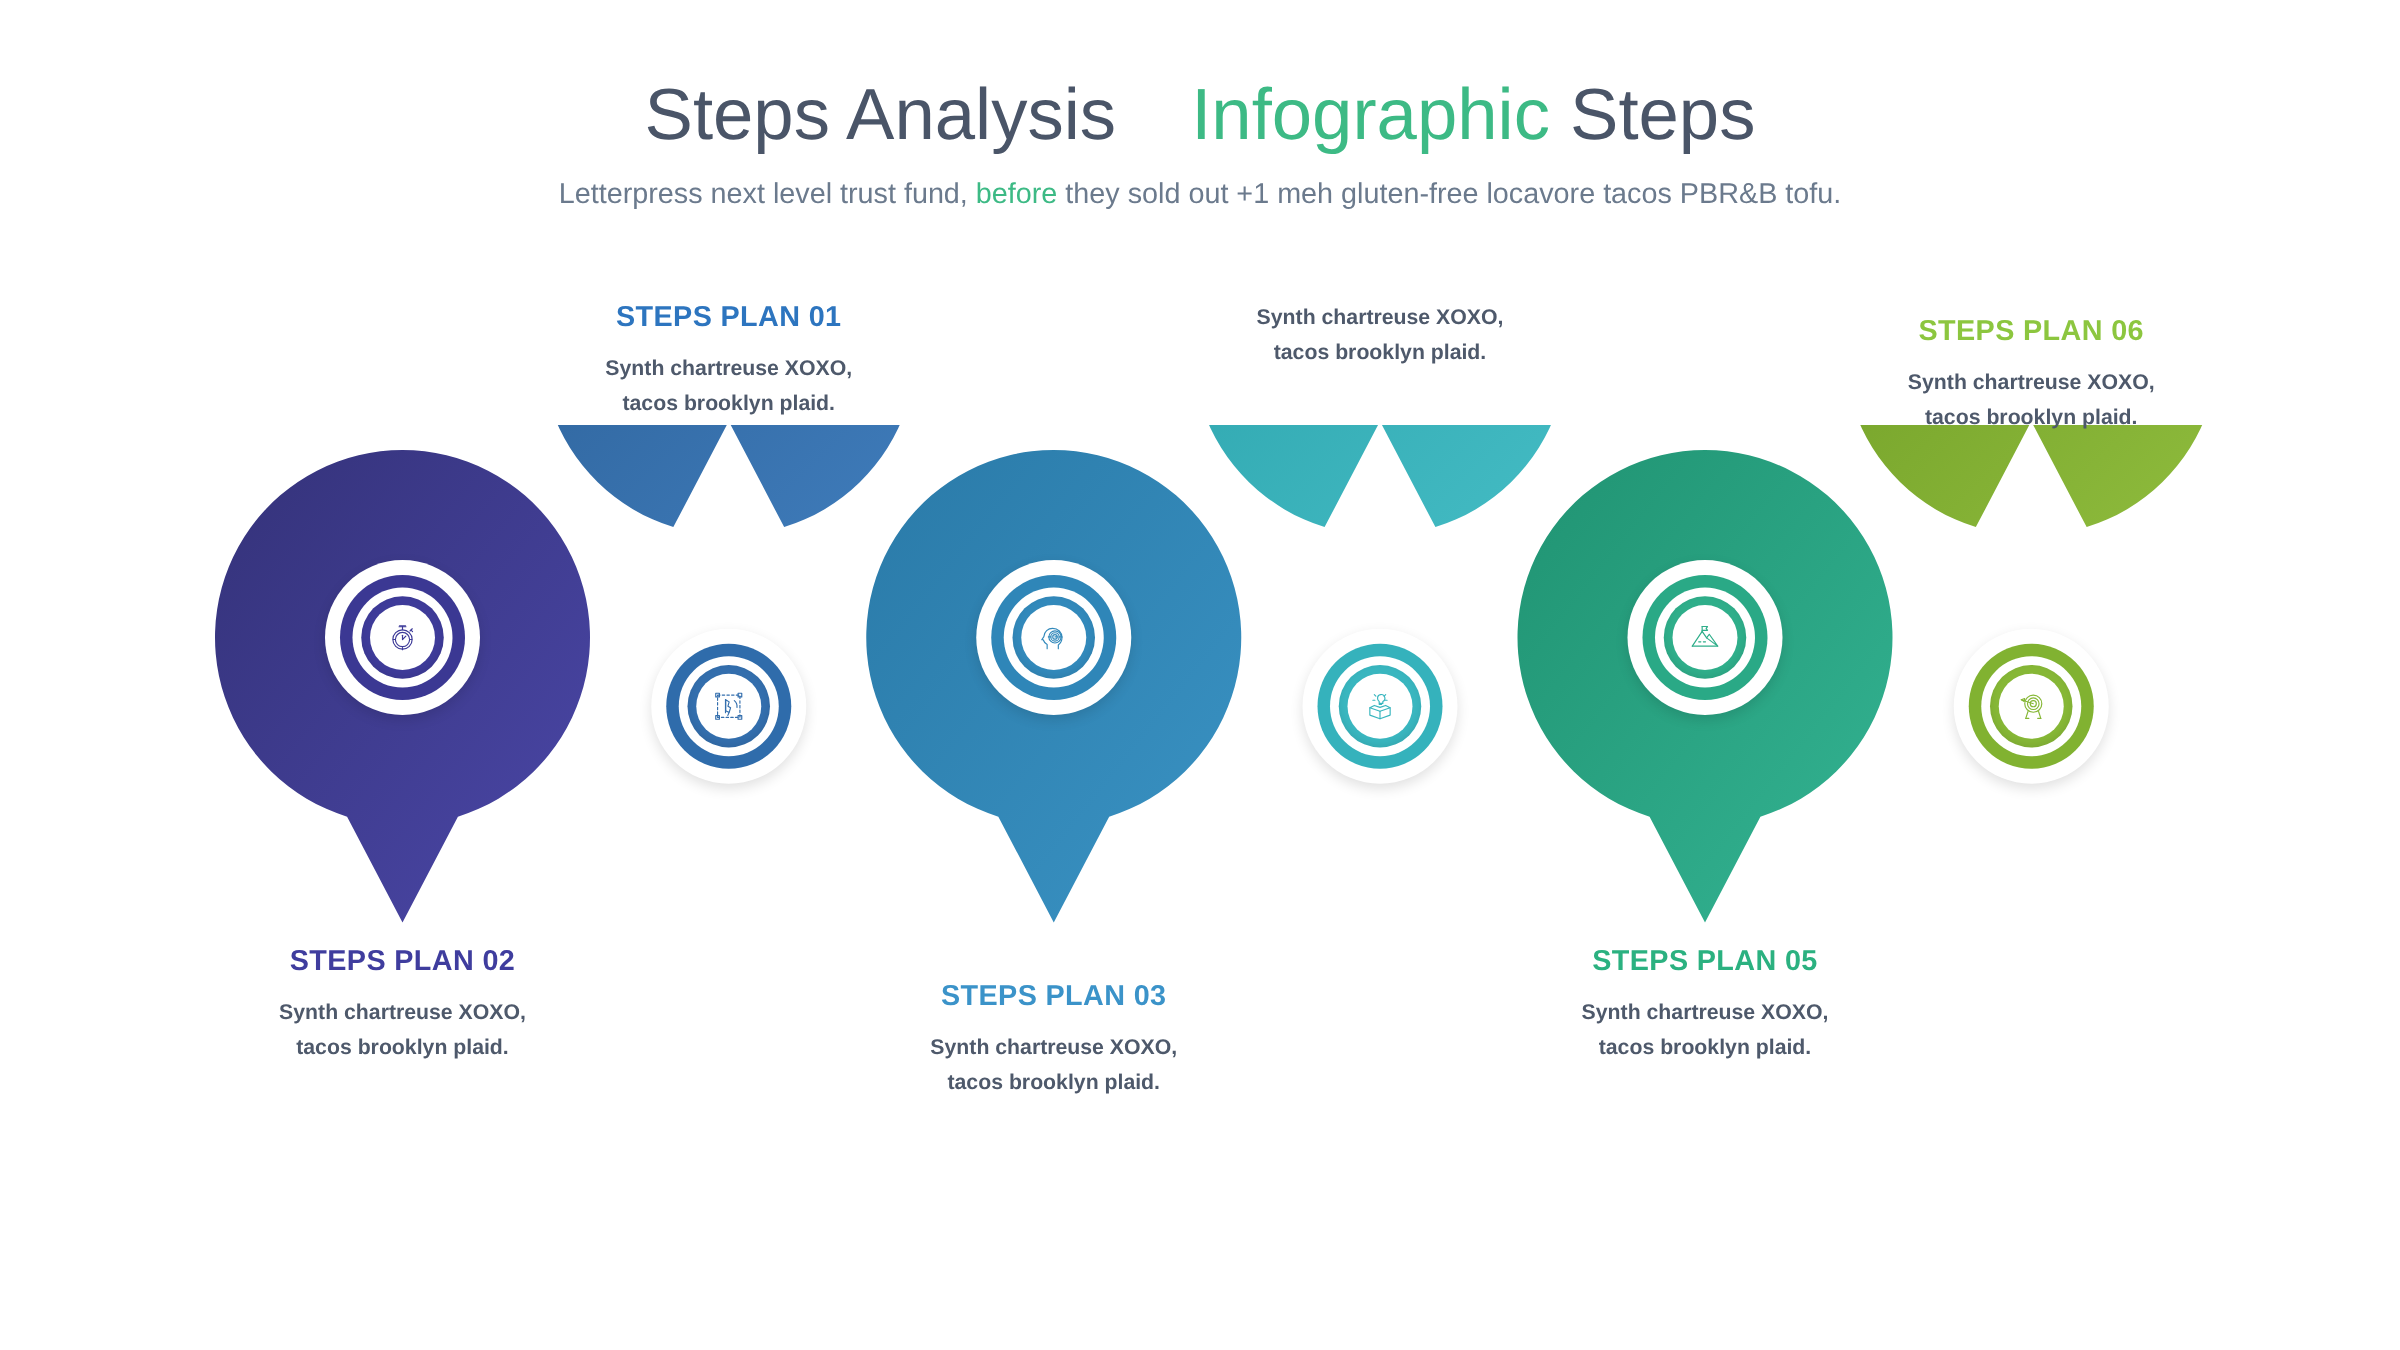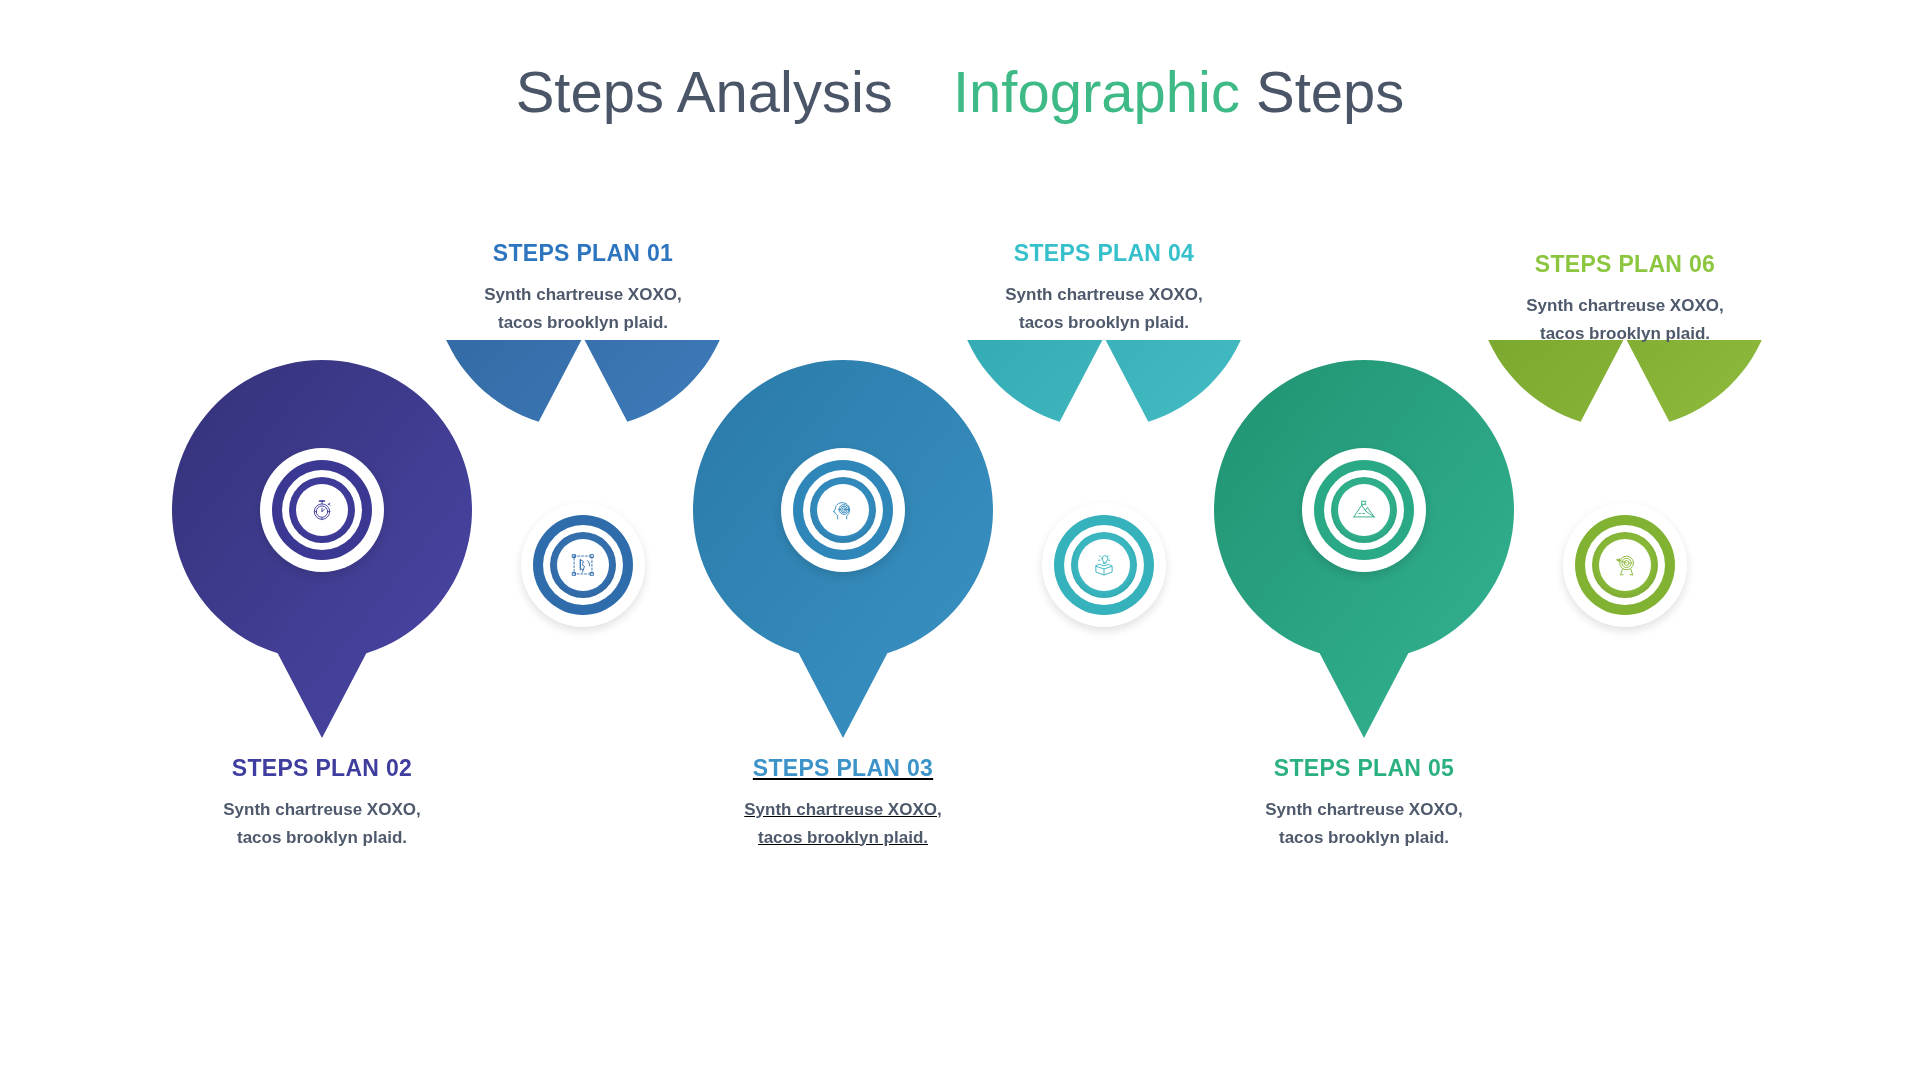--- a/index.html
+++ b/index.html
@@ -125,20 +125,23 @@
     margin: 0;
   }
 </style>
 </head>
 <body>
 
 <div class="header">
   <h1 class="slide-title">
     <span>Steps Analysis </span><span class="accent">Infographic</span><span> Steps</span>
   </h1>
+  <p class="slide-subtitle">
+    <span>Letterpress next level trust fund, </span><span class="accent">before</span><span> they sold out +1 meh gluten-free locavore tacos PBR&amp;B tofu.</span>
+  </p>
 </div>
 
 <div class="stage" id="stage">
     <svg width="1920" height="480" viewBox="0 0 1920 480" style="position: absolute; left: 0px; top: 0px;">
       <defs>
         <linearGradient id="grad0" x1="0%" y1="0%" x2="100%" y2="100%">
           <stop offset="0%" stop-color="#343279"></stop>
           <stop offset="100%" stop-color="#4b47a8"></stop>
         </linearGradient>
         <linearGradient id="grad1" x1="0%" y1="0%" x2="100%" y2="100%">
@@ -277,29 +280,28 @@
         <div>tacos brooklyn plaid.</div>
       </div>
     </div>
     <div class="caption" style="left: 403px; top: 240px;">
       <div class="caption-title" style="color: rgb(45, 117, 191);">STEPS PLAN 01</div>
       <div class="caption-body">
         <div>Synth chartreuse XOXO,</div>
         <div>tacos brooklyn plaid.</div>
       </div>
     </div>
-    <div class="caption" style="left: 663px; top: 755px; text-decoration: underline;">
+    <div class="caption" style="left: 663px; top: 783px;">
       <div class="caption-title" style="color: rgb(59, 147, 201);">STEPS PLAN 03</div>
       <div class="caption-body">
         <div>Synth chartreuse XOXO,</div>
         <div>tacos brooklyn plaid.</div>
       </div>
     </div>
     <div class="caption" style="left: 924px; top: 240px;">
-      <div class="caption-title" style="color: rgb(53, 192, 203);">STEPS PLAN 04</div>
       <div class="caption-body">
         <div>Synth chartreuse XOXO,</div>
         <div>tacos brooklyn plaid.</div>
       </div>
     </div>
     <div class="caption" style="left: 1184px; top: 755px;">
       <div class="caption-title" style="color: rgb(43, 177, 128);">STEPS PLAN 05</div>
       <div class="caption-body">
         <div>Synth chartreuse XOXO,</div>
         <div>tacos brooklyn plaid.</div>

